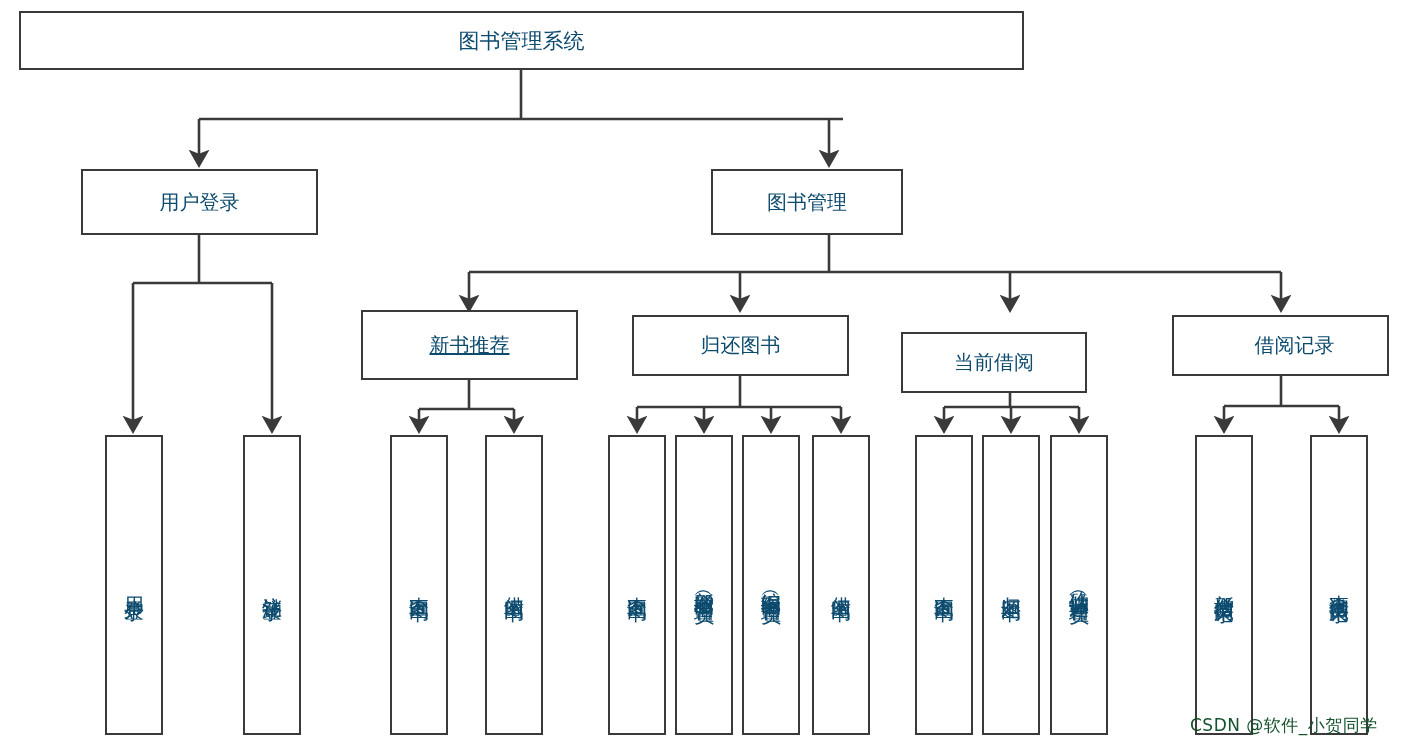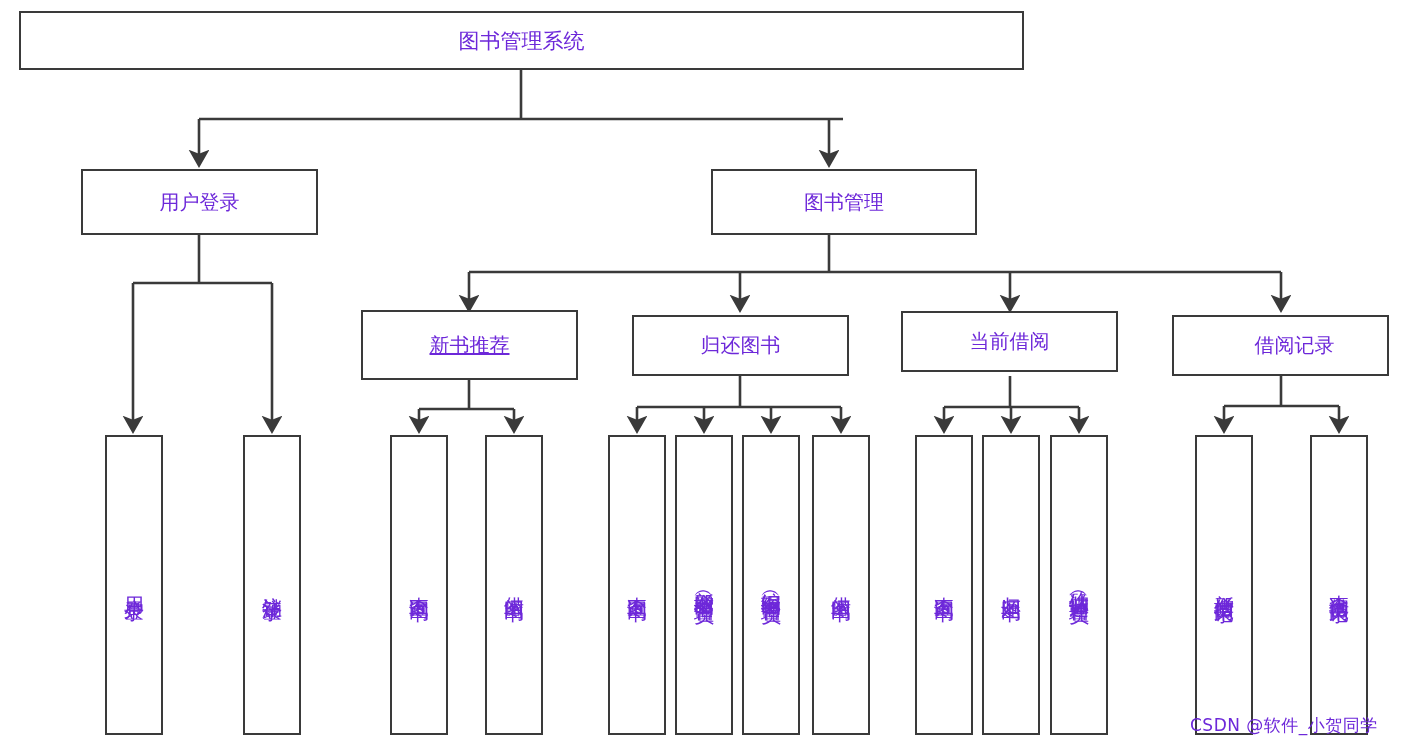--- a/index.html
+++ b/index.html
@@ -26,21 +26,21 @@
     pointer-events: none;
   }
   .node {
     position: absolute;
     box-sizing: border-box;
     background: #ffffff;
     border: 2px solid #3a3a3a;
     display: flex;
     align-items: center;
     justify-content: center;
-    color: #6d28d9;
+    color: #0c4a6e;
   }
   .node.root {
     font-size: 21px;
   }
   .node.branch {
     font-size: 20px;
   }
   .node.leaf {
     font-size: 20px;
     writing-mode: vertical-rl;
@@ -51,21 +51,21 @@
   }
   .node .label {
     white-space: pre-line;
     text-align: center;
   }
   .watermark {
     position: absolute;
     left: 1190px;
     top: 714px;
     font-size: 17px;
-    color: #6d28d9;
+    color: #14532d;
     letter-spacing: 0.5px;
     white-space: nowrap;
     font-family: "DejaVu Sans", "Liberation Sans", sans-serif;
   }
 </style>
 </head>
 <body>
 
 <div id="canvas">
 
@@ -119,31 +119,31 @@
     </g>
   </svg>
 
   <div class="node root" style="left:19px; top:11px; width:1005px; height:59px;">
     <span class="label">图书管理系统</span>
   </div>
 
   <div class="node branch" style="left:81px; top:169px; width:237px; height:66px;">
     <span class="label">用户登录</span>
   </div>
-  <div class="node branch" style="left:711px; top:169px; width:266px; height:66px;">
+  <div class="node branch" style="left:711px; top:169px; width:192px; height:66px;">
     <span class="label">图书管理</span>
   </div>
 
   <div class="node branch" style="left:361px; top:310px; width:217px; height:70px;text-decoration:underline;">
     <span class="label">新书推荐</span>
   </div>
   <div class="node branch" style="left:632px; top:315px; width:217px; height:61px;">
     <span class="label">归还图书</span>
   </div>
-  <div class="node branch" style="left:901px; top:311px; width:217px; height:61px;">
+  <div class="node branch" style="left:901px; top:332px; width:186px; height:61px;">
     <span class="label">当前借阅</span>
   </div>
   <div class="node branch" style="left:1172px; top:315px; width:217px; height:61px;padding-left:28px;">
     <span class="label">借阅记录</span>
   </div>
 
   <div class="node leaf" style="left:105px; top:435px; width:58px; height:300px;">
     <span class="label">用户登录</span>
   </div>
   <div class="node leaf" style="left:243px; top:435px; width:58px; height:300px;">

